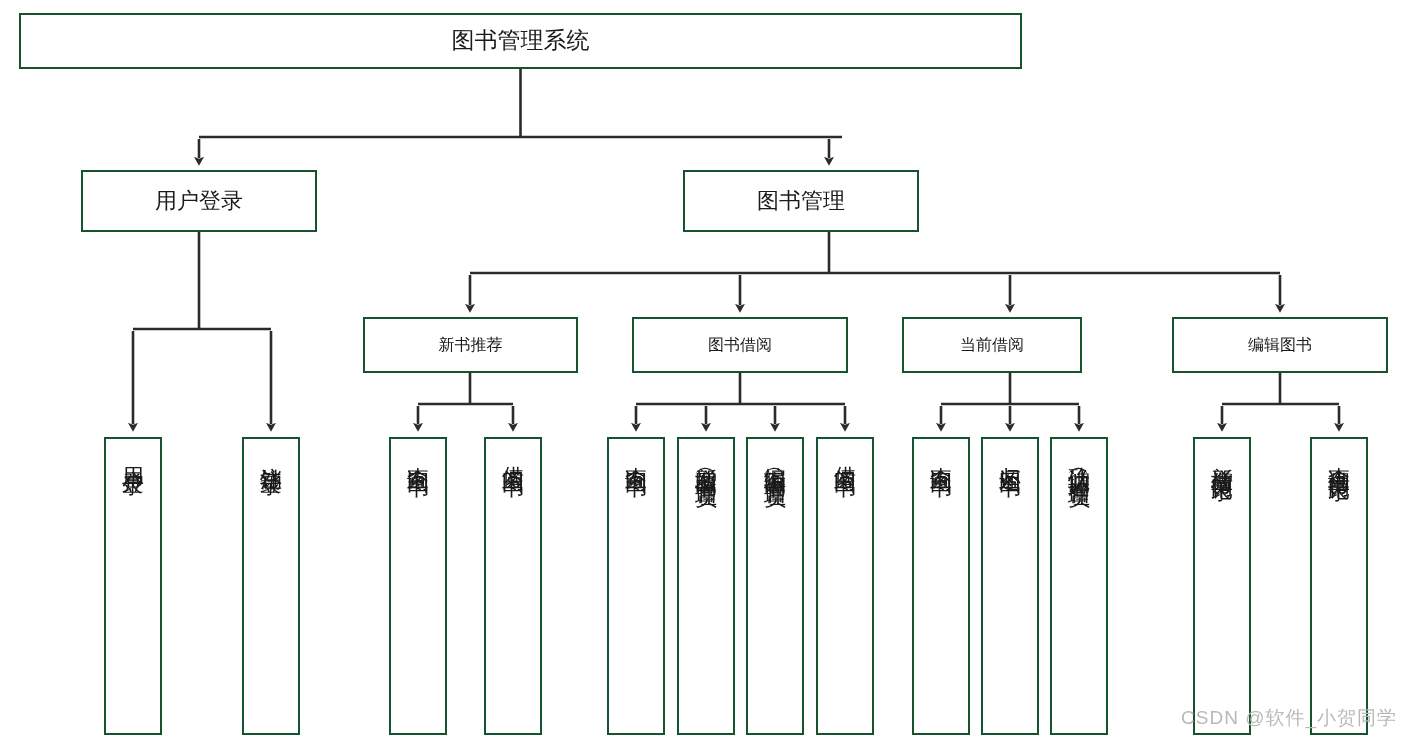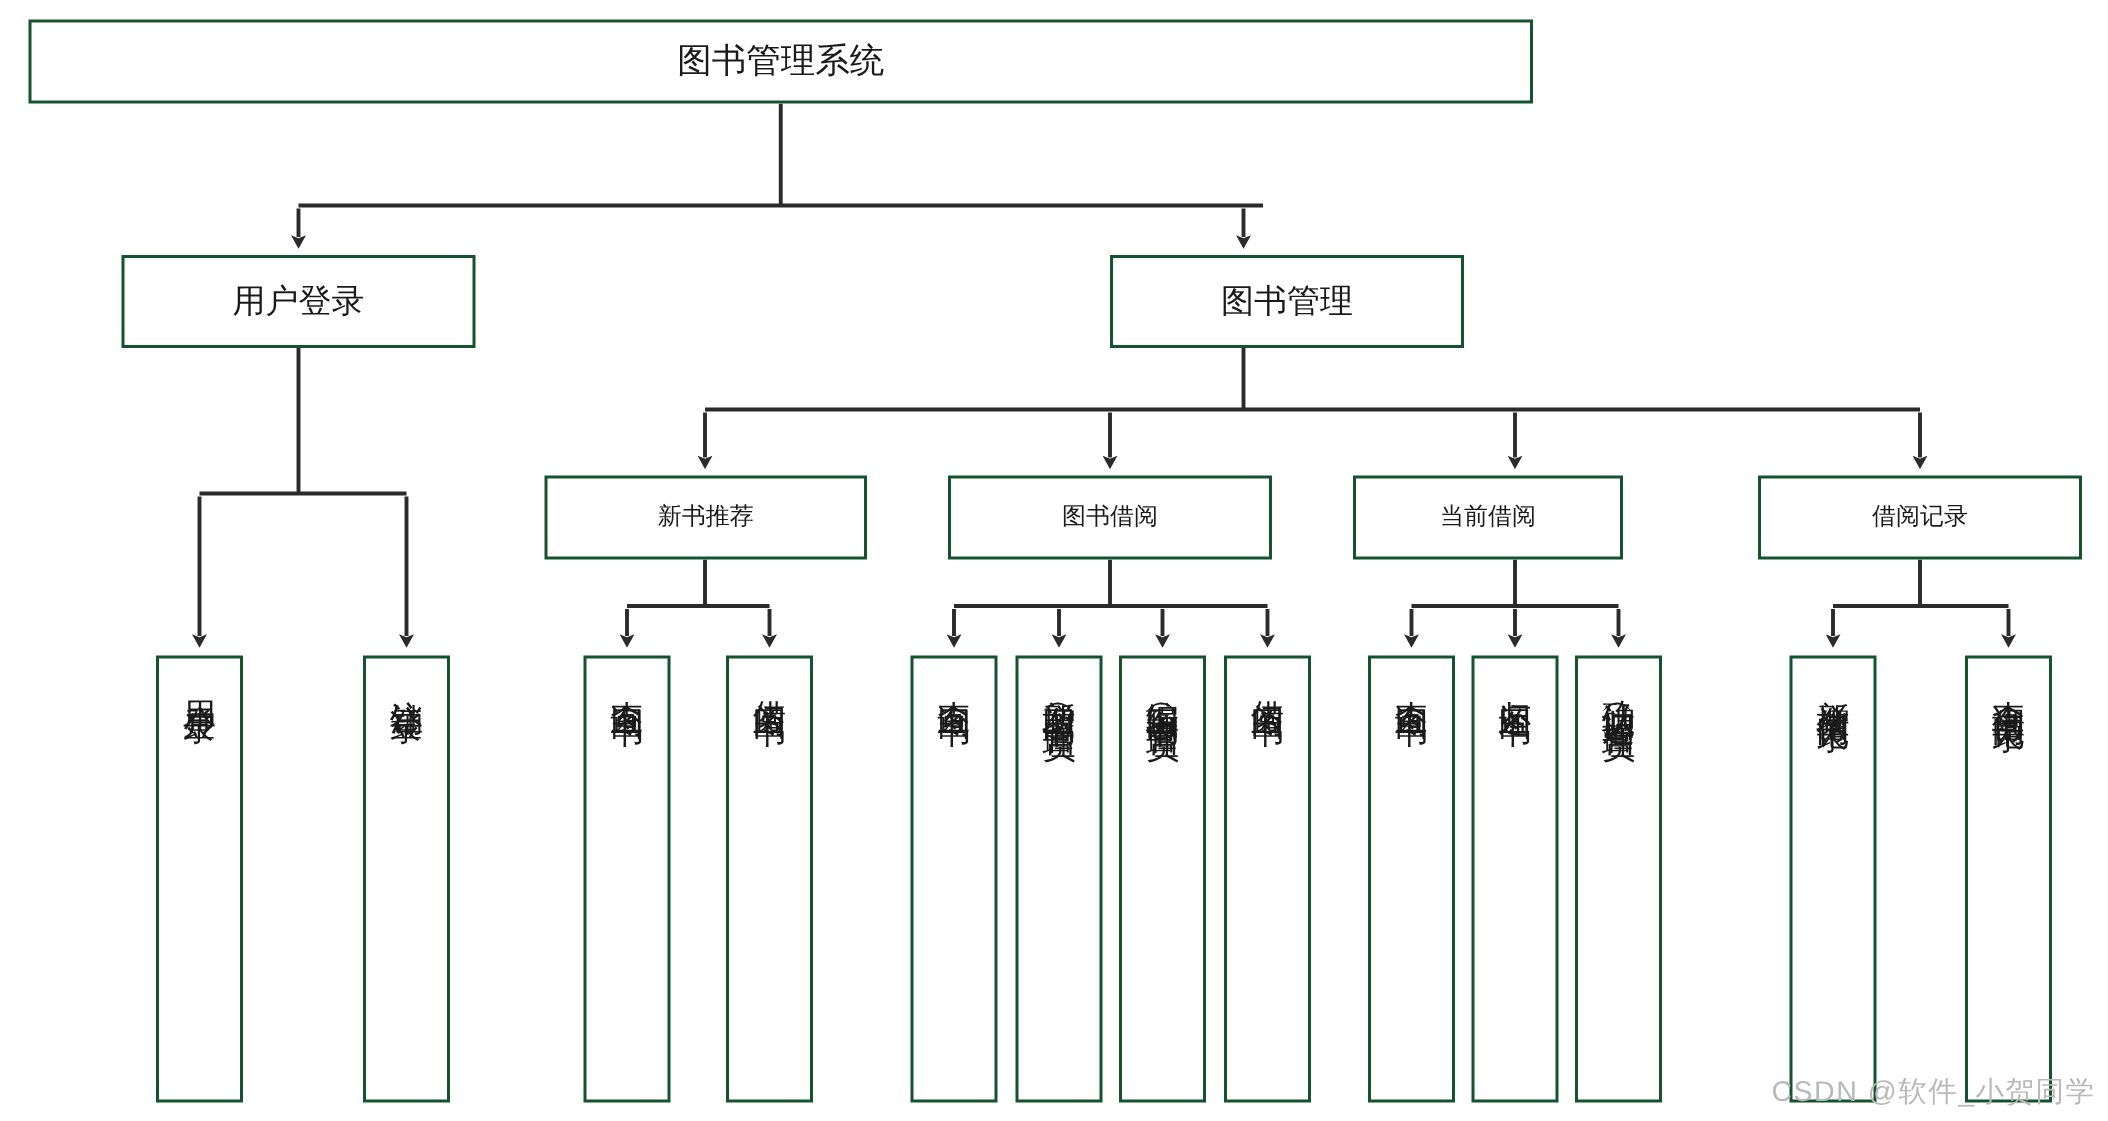--- a/index.html
+++ b/index.html
@@ -49,21 +49,21 @@
     width: 1003px;
     height: 56px;
     font-size: 23px;
   }
   
   .node.lvl2 {
     height: 62px;
     font-size: 22px;
   }
   .node.n-user-login  { left: 81px;  top: 170px; width: 236px; }
-  .node.n-book-manage { left: 740px; top: 170px; width: 236px; }
+  .node.n-book-manage { left: 683px; top: 170px; width: 236px; }
   
   .node.lvl3 {
     top: 317px;
     height: 56px;
     font-size: 16px;
   }
   .node.n-new-book   { left: 363px;  width: 215px; }
   .node.n-borrow     { left: 632px;  width: 216px; }
   .node.n-current    { left: 902px;  width: 180px; }
   .node.n-record     { left: 1172px; width: 216px; }
@@ -80,21 +80,21 @@
     writing-mode: vertical-rl;
     text-orientation: upright;
     font-size: 22px;
     letter-spacing: 3px;
     line-height: 1;
     white-space: nowrap;
   }
   .watermark {
     position: absolute;
     right: 8px;
-    bottom: 6px;
+    bottom: 16px;
     font-size: 19px;
     color: #b9b9b9;
     letter-spacing: 1px;
     z-index: 5;
     white-space: nowrap;
   }
 </style>
 </head>
 <body>
 
@@ -164,21 +164,21 @@
   <div class="node lvl3 n-new-book">
     <span class="node-label">新书推荐</span>
   </div>
   <div class="node lvl3 n-borrow">
     <span class="node-label">图书借阅</span>
   </div>
   <div class="node lvl3 n-current">
     <span class="node-label">当前借阅</span>
   </div>
   <div class="node lvl3 n-record">
-    <span class="node-label">借阅记录</span>
+    <span class="node-label">编辑图书</span>
   </div>
 
   <div class="node leaf" style="left:104px">
     <span class="node-label">用户登录</span>
   </div>
   <div class="node leaf" style="left:242px">
     <span class="node-label">注销登录</span>
   </div>
   <div class="node leaf" style="left:389px">
     <span class="node-label">查询图书</span>

